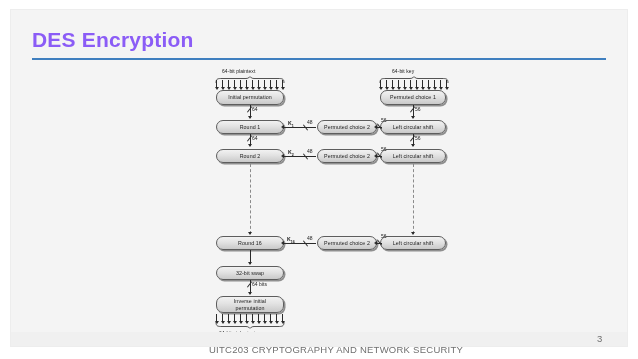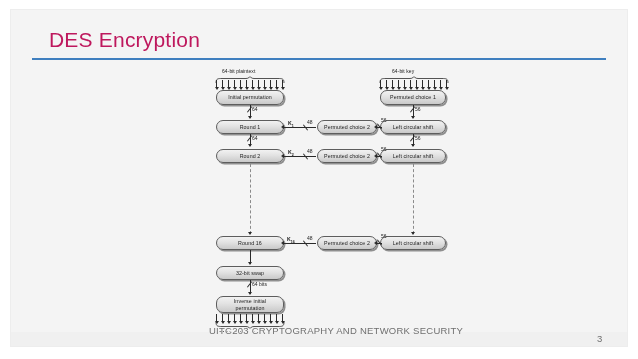--- a/index.html
+++ b/index.html
@@ -25,25 +25,24 @@
     background: #f4f4f4;
     box-shadow: 0 0 0 1px #ededed;
   }
 
   
   .title {
     position: absolute;
     left: 21px;
     top: 18px;
     font-size: 21px;
-    font-weight: 400;
-    color: #be185d;
+    font-weight: 700;
+    color: #8b5cf6;
     letter-spacing: 0.2px;
     white-space: nowrap;
-    margin-left: 17px;
   }
   .title-rule {
     position: absolute;
     left: 21px;
     top: 48px;
     width: 574px;
     height: 2px;
     background: #3f7fbf;
   }
 
@@ -52,21 +51,21 @@
     position: absolute;
     left: 0;
     top: 322px;
     width: 616px;
     height: 14px;
     background: #f0f0f0;
   }
   .footer-text {
     position: absolute;
     left: 198px;
-    top: 315px;
+    top: 334px;
     font-size: 9.5px;
     color: #6f6f6f;
     letter-spacing: 0.25px;
     white-space: nowrap;
   }
   .footer-page {
     position: absolute;
     left: 586px;
     top: 323px;
     font-size: 9.5px;

